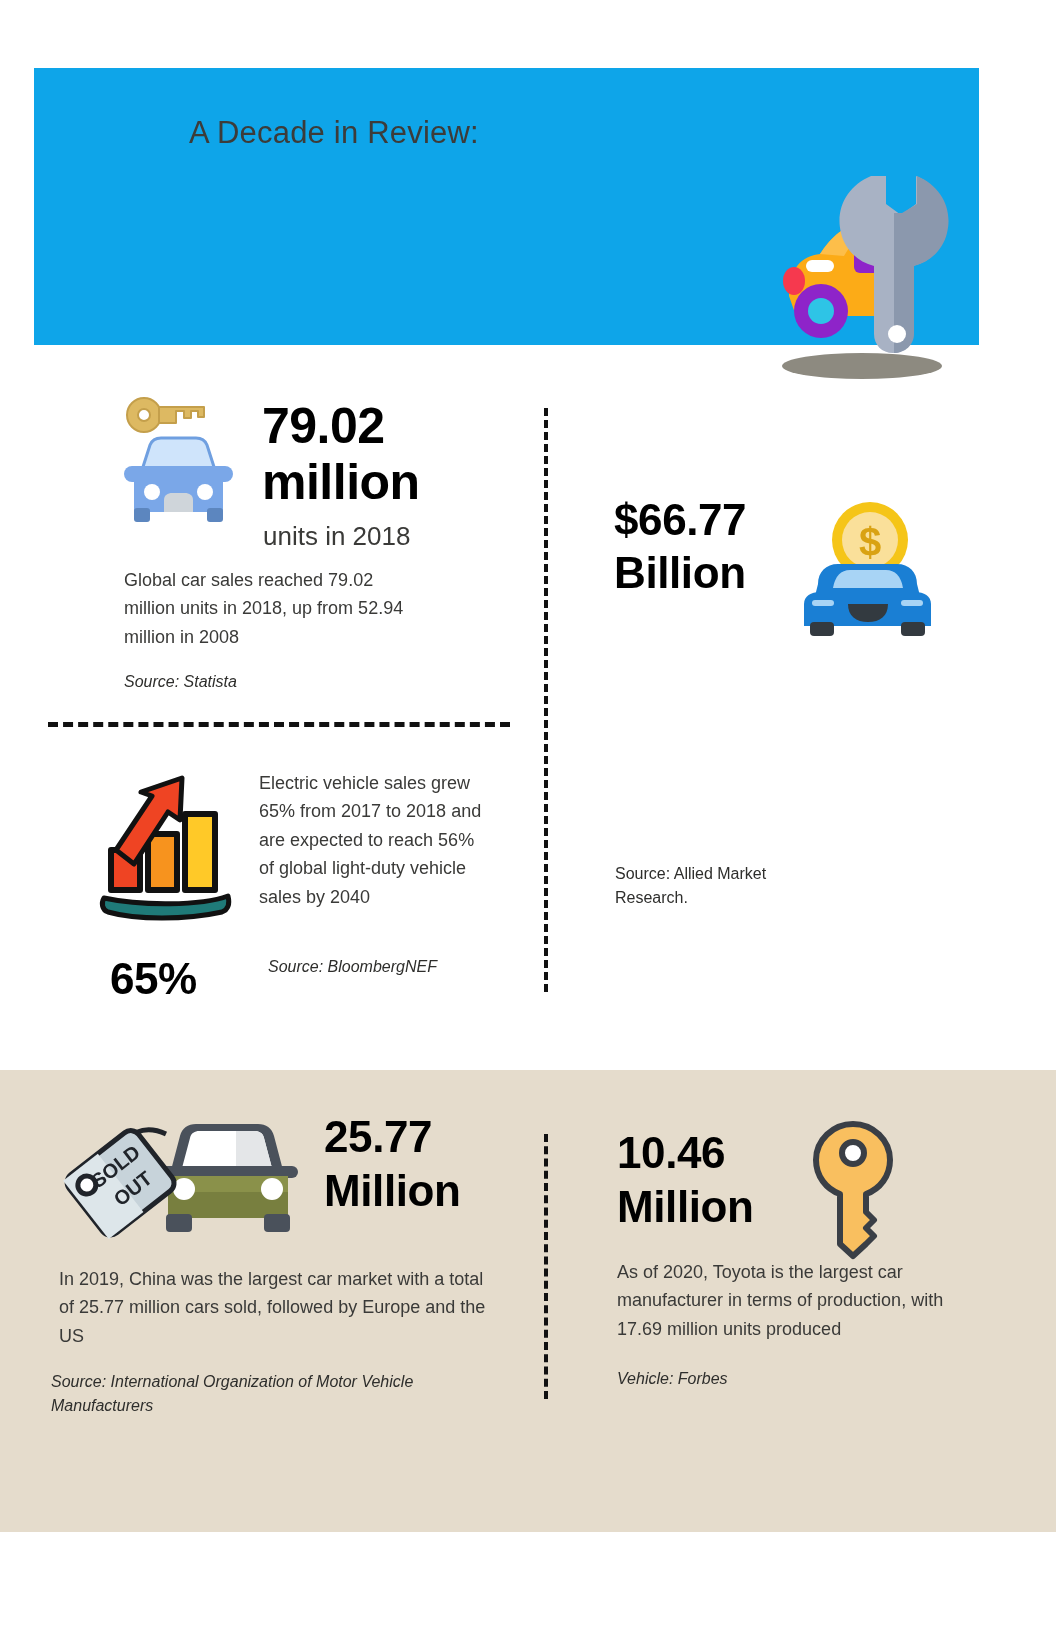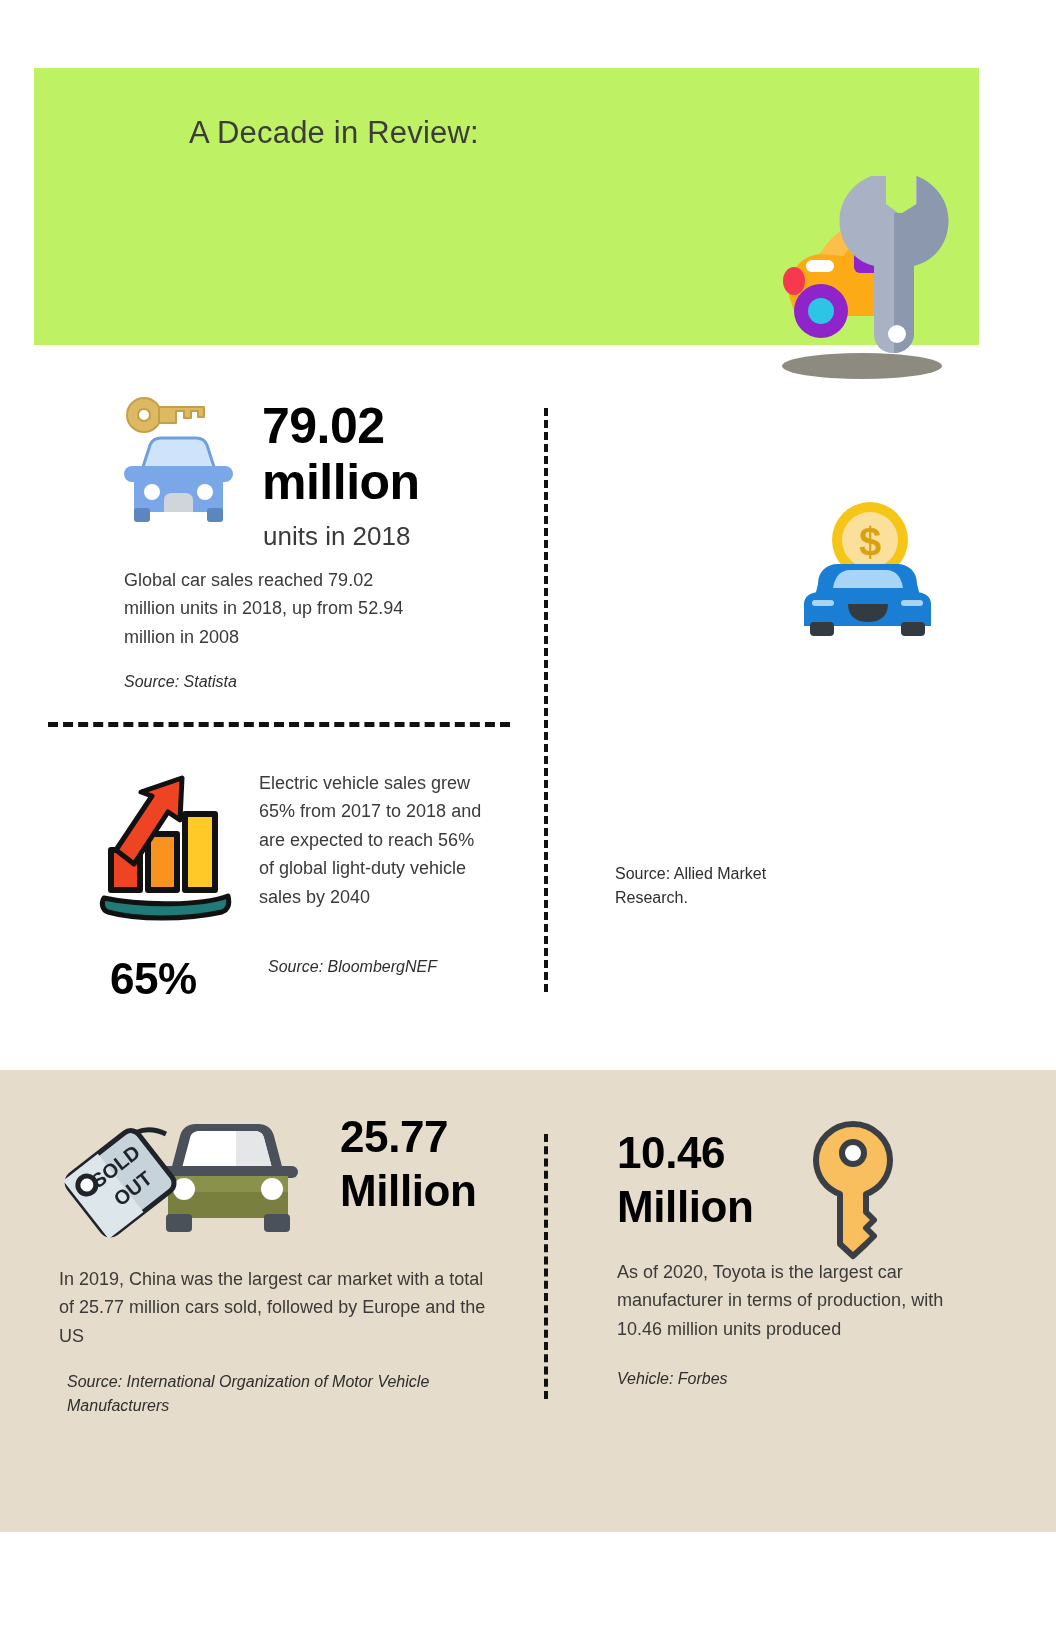--- a/index.html
+++ b/index.html
@@ -15,21 +15,21 @@
     overflow: hidden;
     color: #3a3a38;
   }
   .page { position: relative; width: 1056px; height: 1632px; }
 
   
   .header-band {
     position: absolute;
     left: 34px; top: 68px;
     width: 945px; height: 277px;
-    background: #bef264;
+    background: #0ea5e9;
   }
   .header-eyebrow {
     position: absolute;
     left: 155px; top: 47px;
     font-size: 31px;
     font-weight: 400;
     letter-spacing: .2px;
     color: #3c3c3a;
     white-space: nowrap;
   }
@@ -176,33 +176,32 @@
   .soldout-car-art { position: absolute; left: 58px; top: 1110px; width: 270px; height: 130px; }
   .stat4-number {
     position: absolute;
     left: 324px; top: 1110px;
     width: 215px;
     font-size: 44px;
     line-height: 1.22;
     font-weight: 800;
     color: #000;
     letter-spacing: -0.4px;
-    margin-left: 16px;
   }
   .stat4-body {
     position: absolute;
     left: 59px; top: 1265px;
     width: 430px;
     font-size: 18px;
     line-height: 1.58;
     color: #3a3a38;
   }
   .stat4-source {
     position: absolute;
-    left: 67px; top: 1370px;
+    left: 51px; top: 1370px;
     width: 390px;
     font-size: 16px;
     line-height: 1.5;
     font-style: italic;
     color: #2e2e2c;
   }
 
   
   .bigkey-art { position: absolute; left: 812px; top: 1120px; width: 82px; height: 140px; }
   .stat5-number {
@@ -287,20 +286,21 @@
     <path d="M15 118 L15 78 L44 78 L44 118 Z" fill="#ef4423" stroke="#111" stroke-width="6" stroke-linejoin="round"></path>
     <path d="M52 118 L52 62 L81 62 L81 118 Z" fill="#f7931e" stroke="#111" stroke-width="6" stroke-linejoin="round"></path>
     <path d="M89 118 L89 42 L119 42 L119 118 Z" fill="#ffc928" stroke="#111" stroke-width="6" stroke-linejoin="round"></path>
     <path d="M8 126 C45 134 105 134 132 124 C134 132 132 138 126 140 C90 148 40 148 12 140 C6 138 5 131 8 126 Z" fill="#1f7a78" stroke="#111" stroke-width="5" stroke-linejoin="round"></path>
     <path d="M20 78 L56 24 L45 20 L86 6 L84 48 L72 40 L38 92 Z" fill="#ef4423" stroke="#111" stroke-width="5" stroke-linejoin="round"></path>
   </svg>
   <div class="stat2-body">Electric vehicle sales grew 65% from 2017 to 2018 and are expected to reach 56% of global light-duty vehicle sales by 2040</div>
   <div class="stat2-big">65%</div>
   <div class="stat2-source">Source: BloombergNEF</div>
 
+  <div class="stat3-number">$66.77 Billion</div>
   <svg class="coin-car-art" viewBox="0 0 135 155">
     <circle cx="70" cy="40" r="38" fill="#f5c518"></circle>
     <circle cx="70" cy="40" r="28" fill="#fae09a"></circle>
     <text x="70" y="56" font-family="Liberation Sans, sans-serif" font-size="40" font-weight="700" fill="#d9a213" text-anchor="middle">$</text>
     <path d="M18 84 C18 72 26 64 38 64 L97 64 C109 64 117 72 117 84 L121 100 L14 100 Z" fill="#1a7fd4"></path>
     <path d="M33 88 C35 76 41 70 50 70 L86 70 C95 70 101 76 103 88 Z" fill="#a8d4f5"></path>
     <path d="M4 104 C4 96 11 92 20 92 L115 92 C124 92 131 96 131 104 L131 126 L4 126 Z" fill="#1a7fd4"></path>
     <path d="M48 104 L88 104 C88 116 80 122 68 122 C56 122 48 116 48 104 Z" fill="#333a40"></path>
     <rect x="10" y="122" width="24" height="14" rx="4" fill="#333a40"></rect>
     <rect x="101" y="122" width="24" height="14" rx="4" fill="#333a40"></rect>
@@ -337,16 +337,16 @@
   </svg>
   <div class="stat4-number">25.77 Million</div>
   <div class="stat4-body">In 2019, China was the largest car market with a total of 25.77 million cars sold, followed by Europe and the US</div>
   <div class="stat4-source">Source: International Organization of Motor Vehicle Manufacturers</div>
 
   <div class="stat5-number">10.46 Million</div>
   <svg class="bigkey-art" viewBox="0 0 82 140">
     <path d="M41 4 C61 4 78 20 78 40 C78 56 68 69 54 74 L54 92 L62 100 L54 108 L62 116 L54 124 L41 136 L28 124 L28 74 C14 69 4 56 4 40 C4 20 21 4 41 4 Z" fill="#f9bf5f" stroke="#3a3f46" stroke-width="6" stroke-linejoin="round"></path>
     <circle cx="41" cy="33" r="11" fill="#ffffff" stroke="#3a3f46" stroke-width="6"></circle>
   </svg>
-  <div class="stat5-body">As of 2020, Toyota is the largest car manufacturer in terms of production, with 10.46 million units produced</div>
+  <div class="stat5-body">As of 2020, Toyota is the largest car manufacturer in terms of production, with 17.69 million units produced</div>
   <div class="stat5-source">Vehicle: Forbes</div>
 
 </div>
 
 </body></html>

